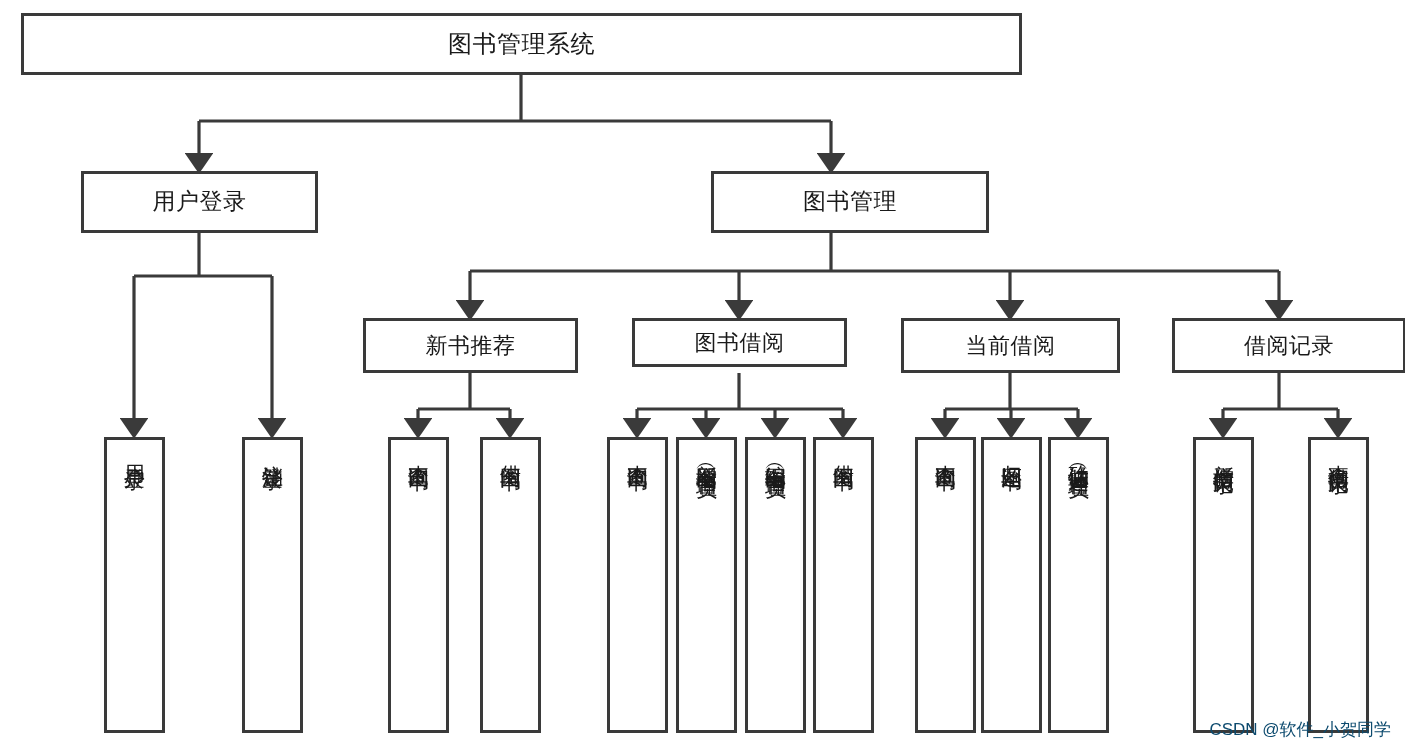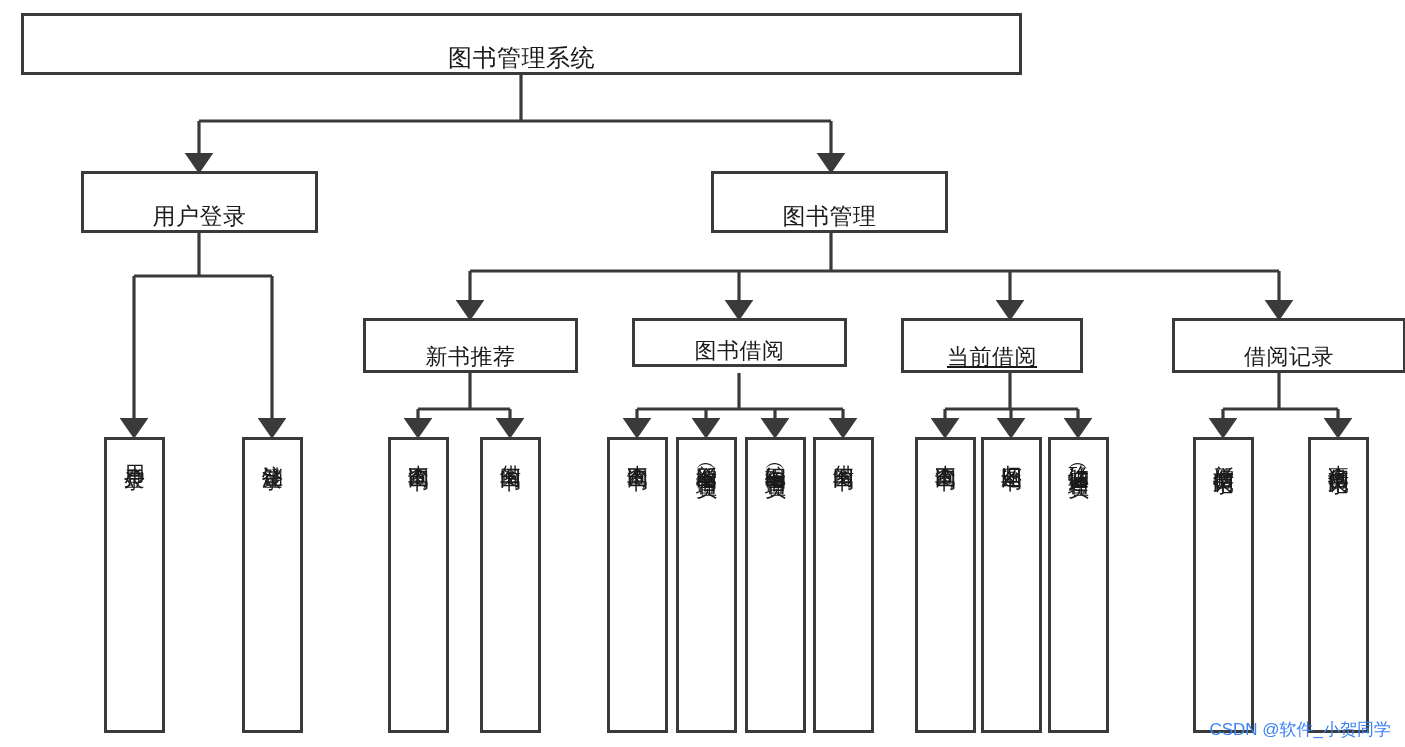--- a/index.html
+++ b/index.html
@@ -26,21 +26,21 @@
     width: 1405px;
     height: 747px;
     pointer-events: none;
   }
   .node {
     position: absolute;
     box-sizing: border-box;
     border: 3px solid #3a3a3a;
     background: #ffffff;
     display: flex;
-    align-items: flex-end;
+    align-items: center;
     justify-content: center;
     color: #1a1a1a;
     z-index: 2;
   }
   .node .label {
     display: block;
     text-align: center;
     line-height: 1.18;
     white-space: nowrap;
   }
@@ -64,21 +64,21 @@
     font-size: 21px;
     line-height: 1.05;
     letter-spacing: 2px;
     white-space: nowrap;
   }
   .watermark {
     position: absolute;
     right: 14px;
     bottom: 6px;
     font-size: 17px;
-    color: #3b82f6;
+    color: #0c4a6e;
     white-space: nowrap;
     z-index: 3;
     font-family: "Liberation Sans", "DejaVu Sans", sans-serif;
   }
 </style>
 </head>
 <body>
 
 <div id="canvas">
 
@@ -133,33 +133,33 @@
   </svg>
 
   <div class="node h lvl1" style="left:21px; top:13px; width:1001px; height:62px;">
     <span class="label">图书管理系统</span>
   </div>
 
   <div class="node h lvl2" style="left:81px; top:171px; width:237px; height:62px;">
     <span class="label">用户登录</span>
   </div>
 
-  <div class="node h lvl2" style="left:711px; top:171px; width:237px; height:62px;">
+  <div class="node h lvl2" style="left:711px; top:171px; width:278px; height:62px;">
     <span class="label">图书管理</span>
   </div>
 
   <div class="node h lvl3" style="left:363px; top:318px; width:215px; height:55px;">
     <span class="label">新书推荐</span>
   </div>
 
   <div class="node h lvl3" style="left:632px; top:318px; width:215px; height:49px;">
     <span class="label">图书借阅</span>
   </div>
 
-  <div class="node h lvl3" style="left:901px; top:318px; width:182px; height:55px;text-decoration:underline;">
+  <div class="node h lvl3" style="left:901px; top:318px; width:219px; height:55px;">
     <span class="label">当前借阅</span>
   </div>
 
   <div class="node h lvl3" style="left:1172px; top:318px; width:234px; height:55px;">
     <span class="label">借阅记录</span>
   </div>
 
   <div class="node v" style="left:104px; top:437px; width:61px; height:296px;">
     <span class="label">用户登录</span>
   </div>

